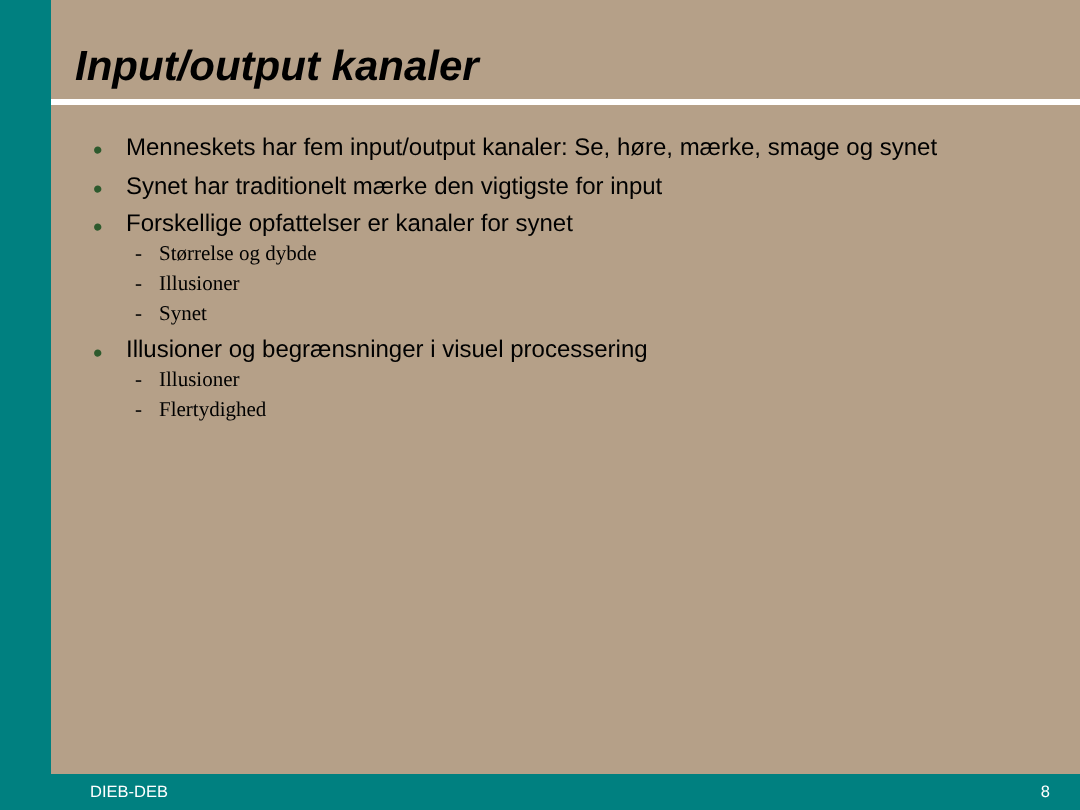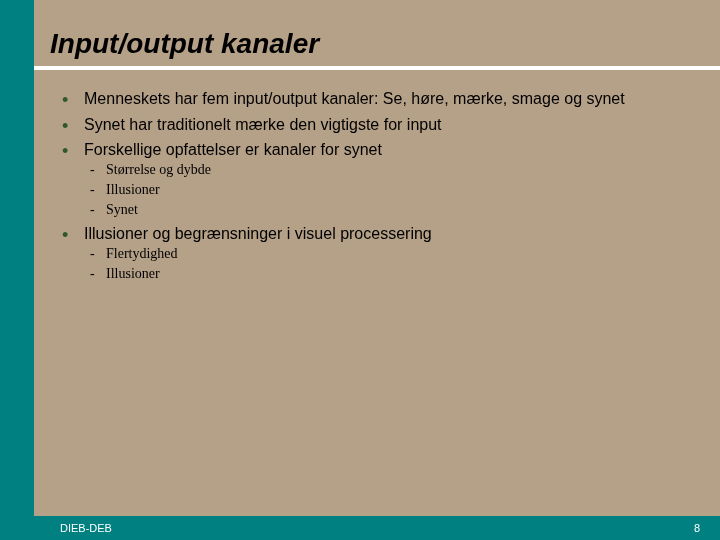--- a/index.html
+++ b/index.html
@@ -110,22 +110,22 @@
         <span>Forskellige opfattelser er kanaler for synet</span>
         <ul class="sub">
           <li>Størrelse og dybde</li>
           <li>Illusioner</li>
           <li>Synet</li>
         </ul>
       </li>
       <li>
         <span>Illusioner og begrænsninger i visuel processering</span>
         <ul class="sub">
+          <li>Illusioner</li>
           <li>Flertydighed</li>
-          <li>Illusioner</li>
         </ul>
       </li>
     </ul>
   </div>
 </div>
 
 <div class="footer">
   <span>DIEB-DEB</span>
   <span>8</span>
 </div>

